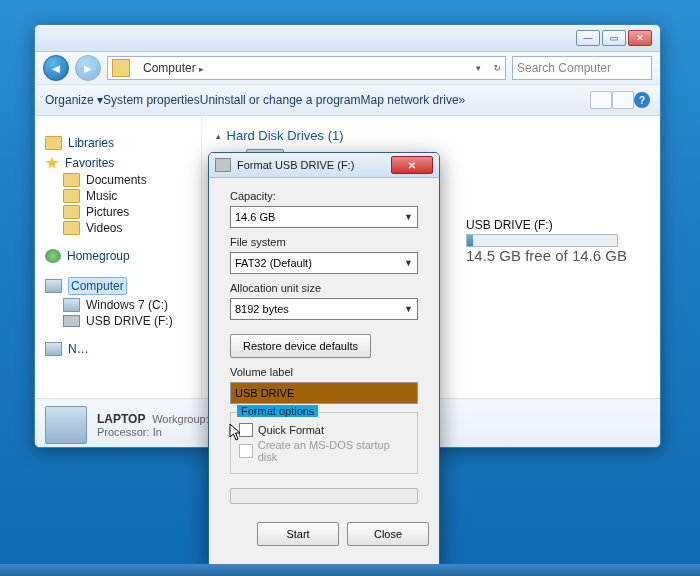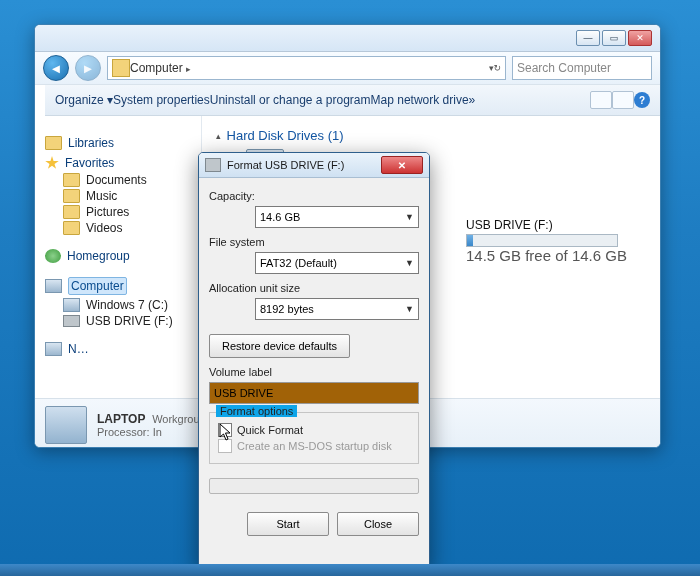--- a/index.html
+++ b/index.html
@@ -57,40 +57,39 @@
     color:#fff; font-size:13px;
   }
   .nav-circle.fwd { opacity:.45; }
   .addr-bar {
     flex: 1;
     height: 22px;
     border: 1px solid #9bb6cf;
     background:#fff;
     display:flex; align-items:center;
     padding:0 4px;
-    gap:0;
+    gap:13px;
   }
   .addr-icon { width:16px;height:16px;background:#f3d37a;border:1px solid #c9a63d; }
   .addr-text { flex:1; color:#333; }
   .tri { font-size:9px;color:#555; }
   .search-bar {
     width: 130px; height:22px;
     border:1px solid #9bb6cf; background:#fff;
     display:flex;align-items:center;
     padding:0 4px; color:#888;
     gap:4px;
   }
   .toolbar {
     height: 30px;
     background: linear-gradient(to bottom,#f2f7fc,#e2ecf6);
     border-bottom:1px solid #cdd9e4;
     display:flex;align-items:center;
     padding:0 10px;
     color:#1a3e6e;
-    margin-left:10px;
   }
   .toolbar .item { cursor:default; }
   .toolbar .spacer { flex:1; }
   .toolbar .iconbtn { width:20px;height:16px;border:1px solid #b0c2d4;background:#f7fbff;border-radius:2px; }
   .help-icon { width:16px;height:16px;border-radius:50%;background:#2d7dd2;color:#fff;display:flex;align-items:center;justify-content:center;font-size:10px;font-weight:bold; }
 
   .body-split { display:flex; height: calc(100% - 26px - 32px - 30px - 52px); }
   .nav-pane {
     width: 158px;
     border-right:1px solid #e2e9f0;
@@ -126,21 +125,21 @@
     display:flex;align-items:center;
     padding:0 10px; gap:10px;
   }
   .details-pane .big { width:40px;height:36px;background:linear-gradient(#cfdfee,#93b3cf);border:1px solid #7a97b0;border-radius:2px; }
   .details-text { color:#333; }
   .details-text .dim { color:#666;font-size:11px; }
 
   
   .dialog {
     position:absolute;
-    left: 198px; top: 152px;
+    left: 208px; top: 152px;
     width: 230px; height: 416px;
     border:1px solid #2e5f8c;
     border-radius:5px;
     background:#f0f0f0;
     box-shadow:0 6px 22px rgba(0,0,0,0.45);
     overflow:hidden;
     font-size:11px;
   }
   .dlg-title {
     height:24px;
@@ -152,27 +151,26 @@
   }
   .dlg-title .ico { width:14px;height:12px;background:#bfc6cb;border:1px solid #7e888f; }
   .dlg-title .ttxt { flex:1;color:#1a1a1a; }
   .dlg-close {
     width:40px;height:16px;
     background:linear-gradient(#e88,#c33);
     border:1px solid #922; border-radius:2px;
     color:#fff;display:flex;align-items:center;justify-content:center;
     font-size:10px;font-weight:bold;
   }
-  .dlg-body { padding:8px 10px 6px; display:flex;flex-direction:column; gap:4px; }
+  .dlg-body { padding:8px 21px 6px; display:flex;flex-direction:column; gap:4px; }
   .dlg-label { color:#222;margin-top:4px; }
   .combo {
     height:20px;border:1px solid #7a7a7a;background:#fff;
     display:flex;align-items:center;justify-content:space-between;
     padding:0 4px;
-    margin-left:46px;
   }
   .combo .arr { font-size:9px;color:#333; }
   .text-in {
     height:20px;border:1px solid #999;background:#a16207;
     padding:0 4px;display:flex;align-items:center;
   }
   .btn {
     height:22px;border:1px solid #8a8a8a;border-radius:2px;
     background:linear-gradient(#fefefe,#e3e3e3);
     display:inline-flex;align-items:center;justify-content:center;

